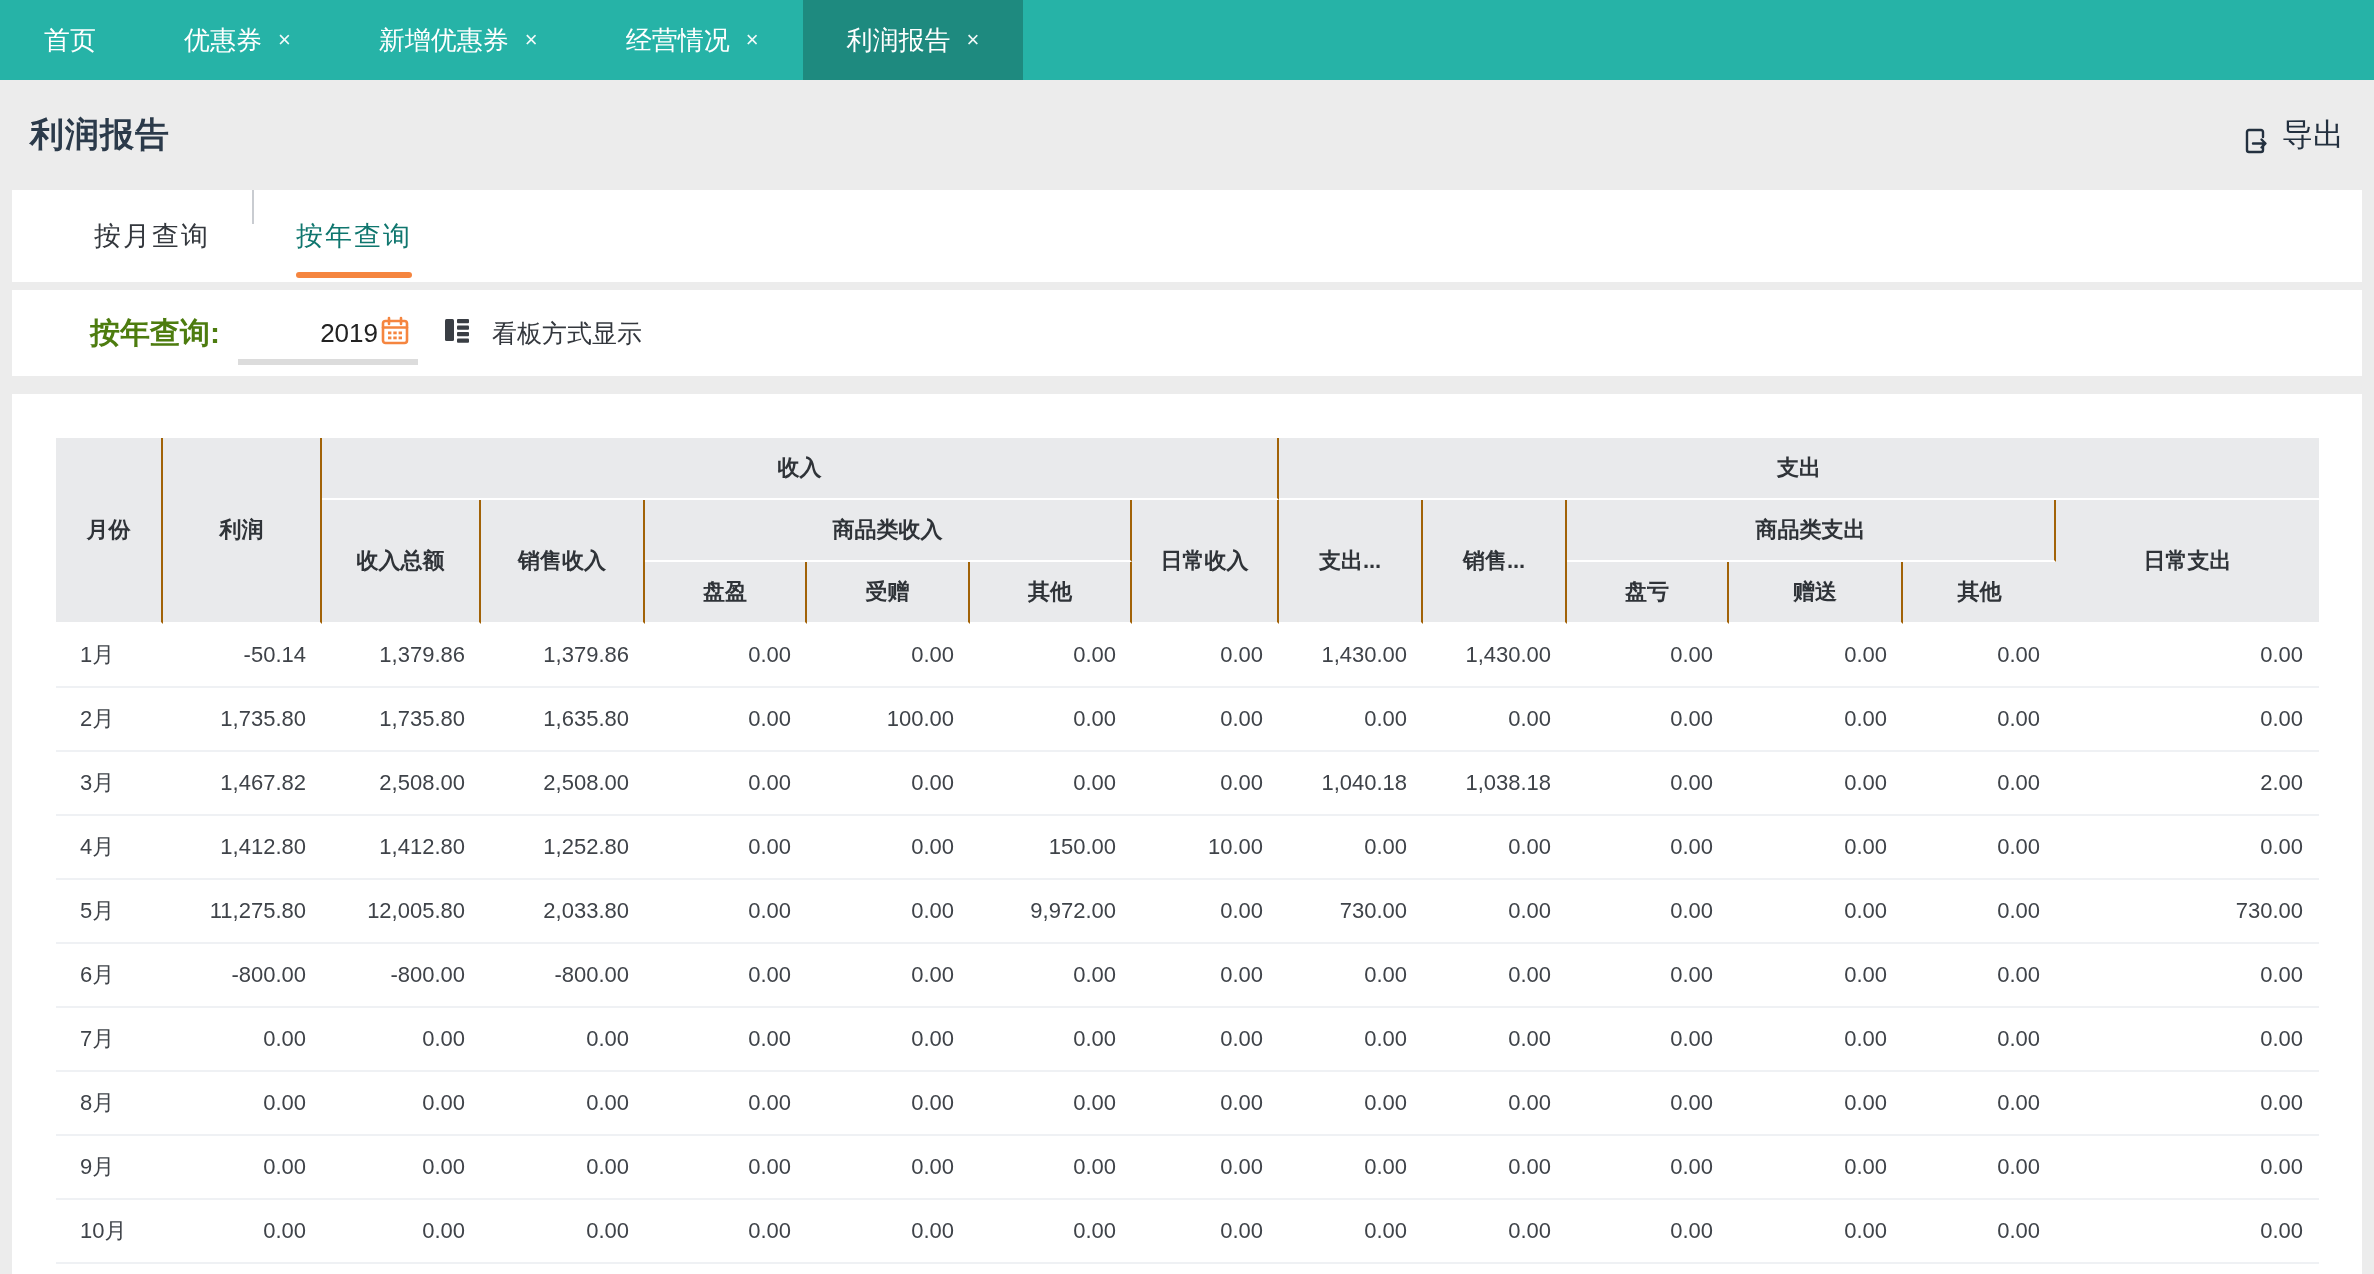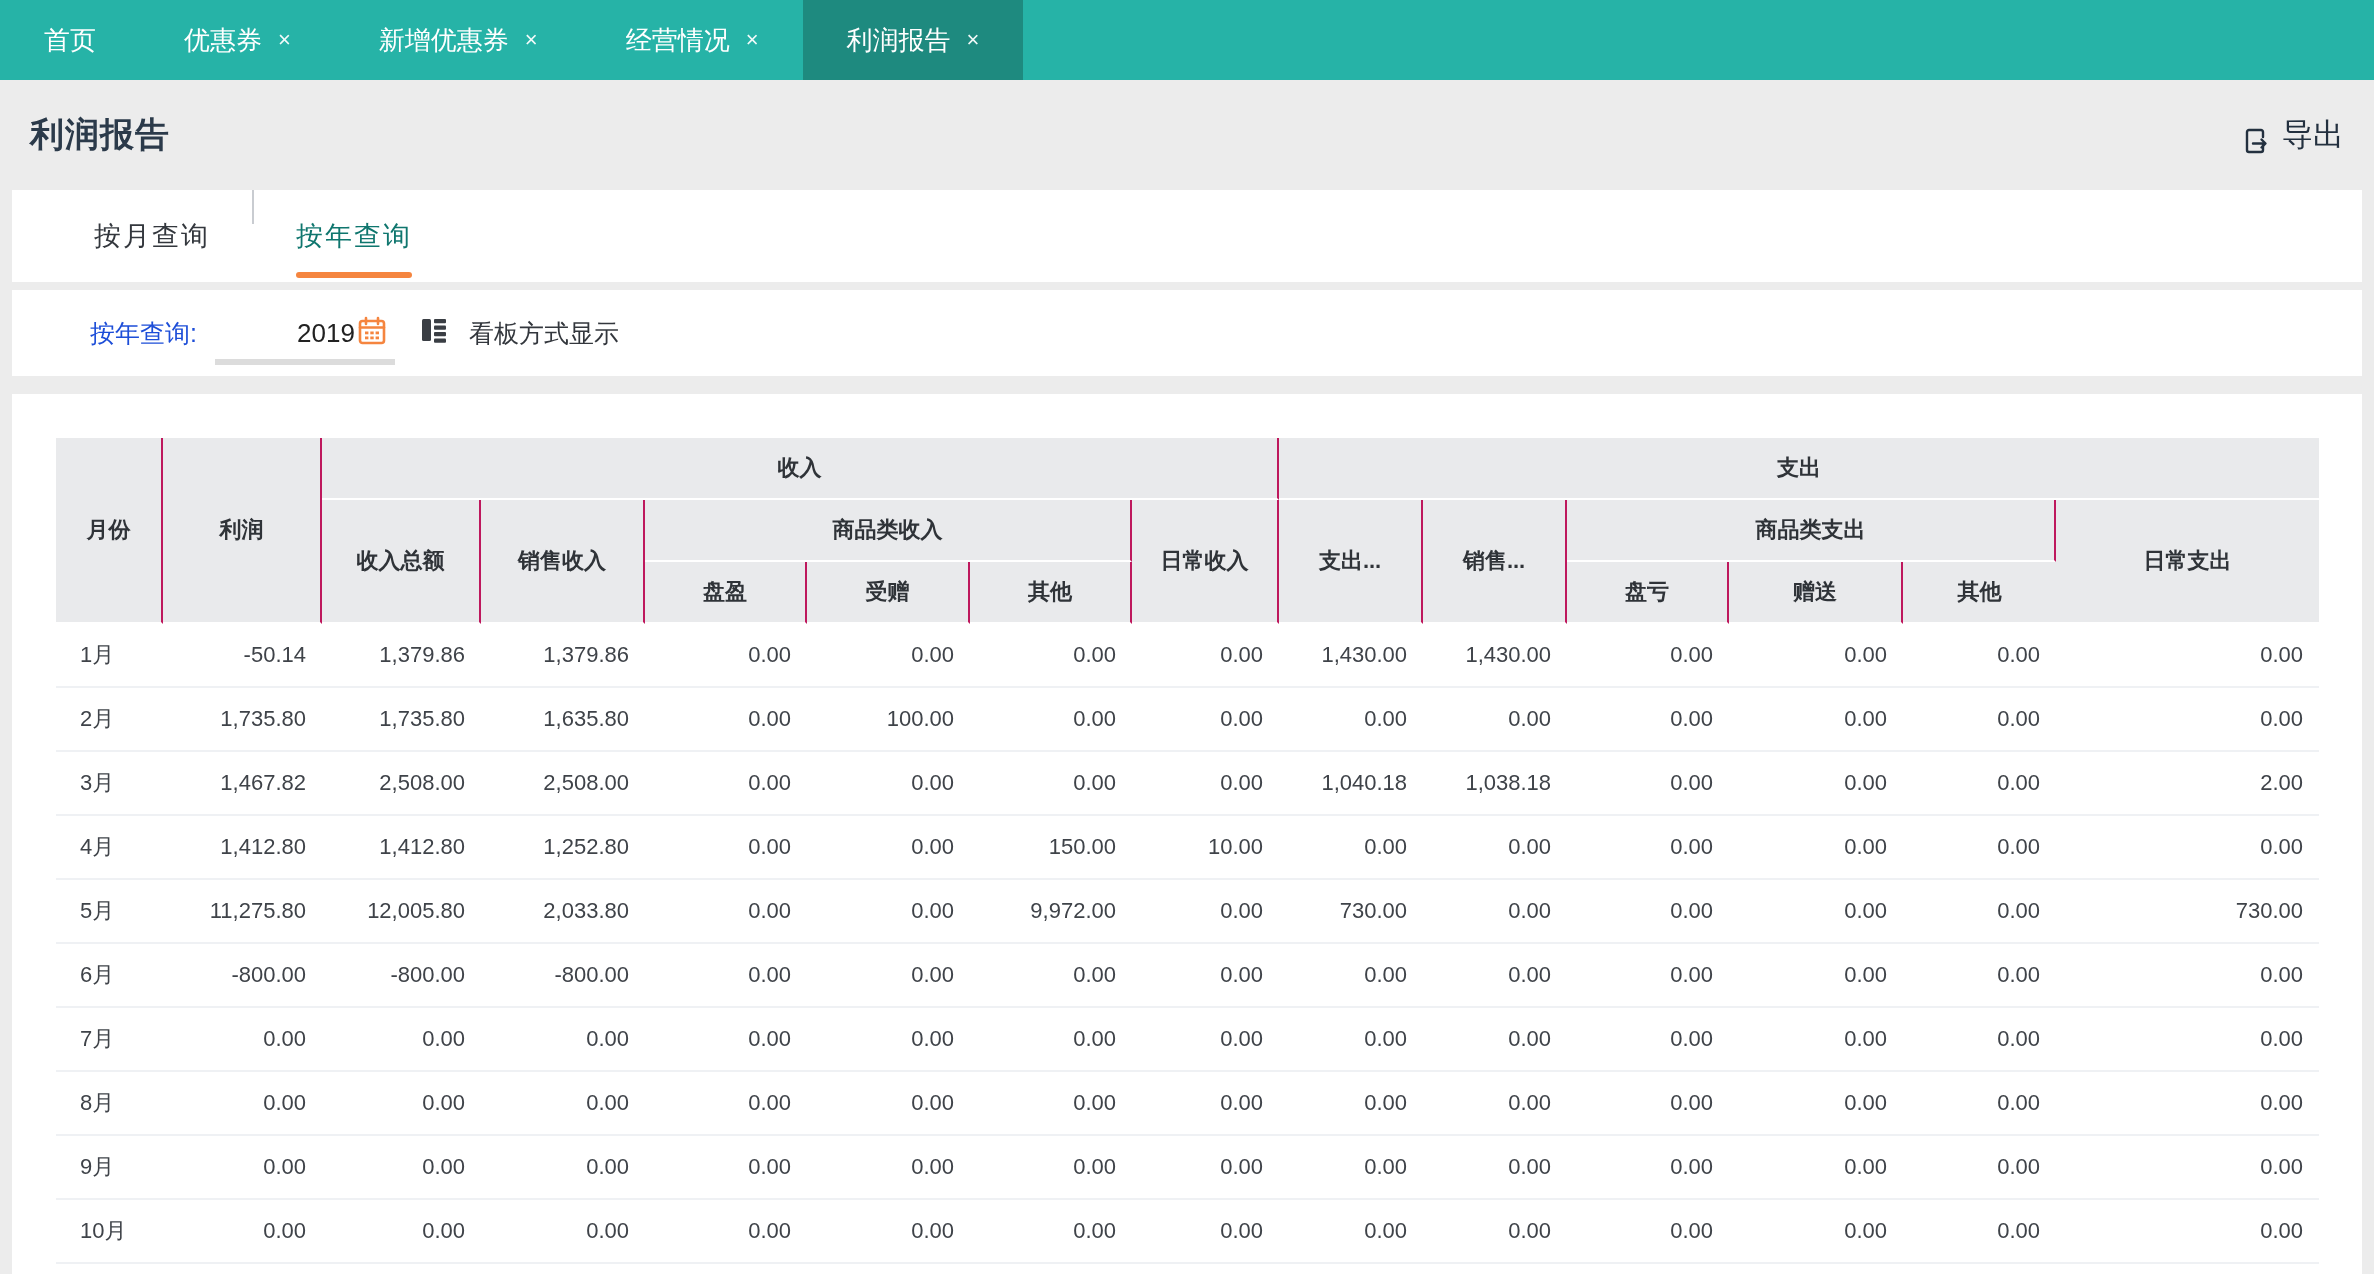--- a/index.html
+++ b/index.html
@@ -66,21 +66,21 @@
     width:2px; height:34px; background:#c9ccd1;
     margin:0 42px;
   }
 
   .filter-card {
     height:86px;
     display:flex; align-items:center;
     padding-left:78px;
     margin-bottom:18px;
   }
-  .filter-label { font-size:25px; color:#1d4ed8; }
+  .filter-label { font-size:30px; color:#4d7c0f;font-weight:bold; }
   .year-input {
     position:relative;
     width:168px; height:56px;
     margin-left:24px;
     display:flex; align-items:center; justify-content:flex-end;
     cursor:text;
   }
   .year-input .year-value { font-size:26px; color:#222; padding-left:2px; }
   .year-input::after {
     content:""; position:absolute; left:-6px; right:-6px; bottom:-4px;
@@ -101,21 +101,21 @@
   }
   table {
     width:2263px; table-layout:fixed;
     border-collapse:separate; border-spacing:0;
     font-size:22px;
   }
   th {
     background:#e9eaec;
     font-weight:bold; color:#2f3338;
     text-align:center; vertical-align:middle;
-    border-right:2px solid #be185d; border-bottom:2px solid #fff;
+    border-right:2px solid #a16207; border-bottom:2px solid #fff;
     height:62px;
     overflow:hidden; white-space:nowrap;
   }
   th:last-child { border-right:none; }
   td {
     height:64px;
     border-bottom:2px solid #eff1f4;
     color:#3f4349;
     background:#fff;
     white-space:nowrap; overflow:hidden;

